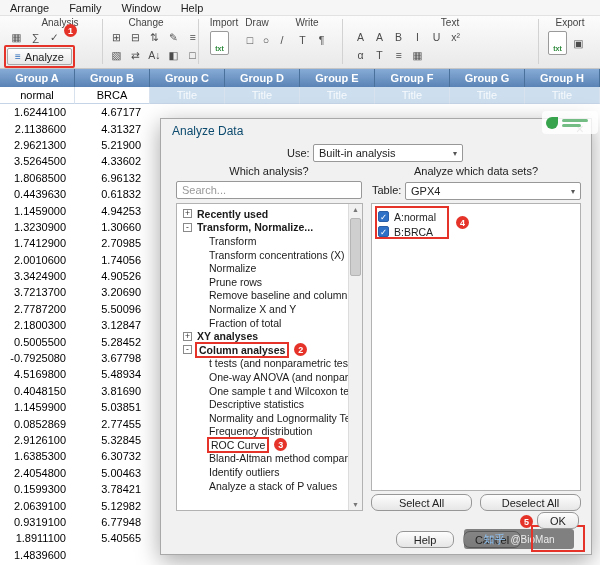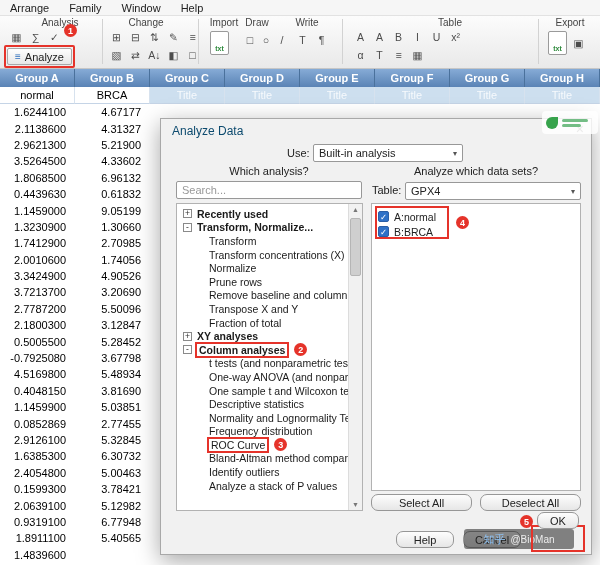--- a/index.html
+++ b/index.html
@@ -88,21 +88,21 @@
       <span class="menu-item">Window</span>
       <span class="menu-item">Help</span>
   </div>
 
   <div class="toolbar">
     <span class="tb-cap" style="left:30px;width:60px">Analysis</span>
     <span class="tb-cap" style="left:116px;width:60px">Change</span>
     <span class="tb-cap" style="left:202px;width:44px">Import</span>
     <span class="tb-cap" style="left:237px;width:40px">Draw</span>
     <span class="tb-cap" style="left:287px;width:40px">Write</span>
-    <span class="tb-cap" style="left:420px;width:60px">Table</span>
+    <span class="tb-cap" style="left:420px;width:60px">Text</span>
     <span class="tb-cap" style="left:540px;width:60px">Export</span>
 
     <span class="tb-div" style="left:102px"></span>
     <span class="tb-div" style="left:198px"></span>
     <span class="tb-div" style="left:342px"></span>
     <span class="tb-div" style="left:538px"></span>
 
     <div class="icon-row" style="left:8px;top:13px">
       <span class="tb-icon">▦</span>
         <span class="tb-icon">∑</span>
@@ -210,21 +210,21 @@
         <div class="drow">
           <div class="dcell">1.8068500</div>
           <div class="dcell">6.96132</div>
         </div>
         <div class="drow">
           <div class="dcell">0.4439630</div>
           <div class="dcell">0.61832</div>
         </div>
         <div class="drow">
           <div class="dcell">1.1459000</div>
-          <div class="dcell">9.05199</div>
+          <div class="dcell">4.94253</div>
         </div>
         <div class="drow">
           <div class="dcell">1.3230900</div>
           <div class="dcell">1.30660</div>
         </div>
         <div class="drow">
           <div class="dcell">1.7412900</div>
           <div class="dcell">2.70985</div>
         </div>
         <div class="drow">
@@ -359,21 +359,21 @@
             <span class="tlabel">Prune rows</span>
 
           </div>
           <div class="titem lv1">
 
             <span class="tlabel">Remove baseline and column math</span>
 
           </div>
           <div class="titem lv1">
 
-            <span class="tlabel">Transpose X and Y</span>
+            <span class="tlabel">Normalize X and Y</span>
 
           </div>
           <div class="titem lv1">
 
             <span class="tlabel">Fraction of total</span>
 
           </div>
           <div class="titem lv0 bold">
             <span class="exp">+</span>
             <span class="tlabel">XY analyses</span>

